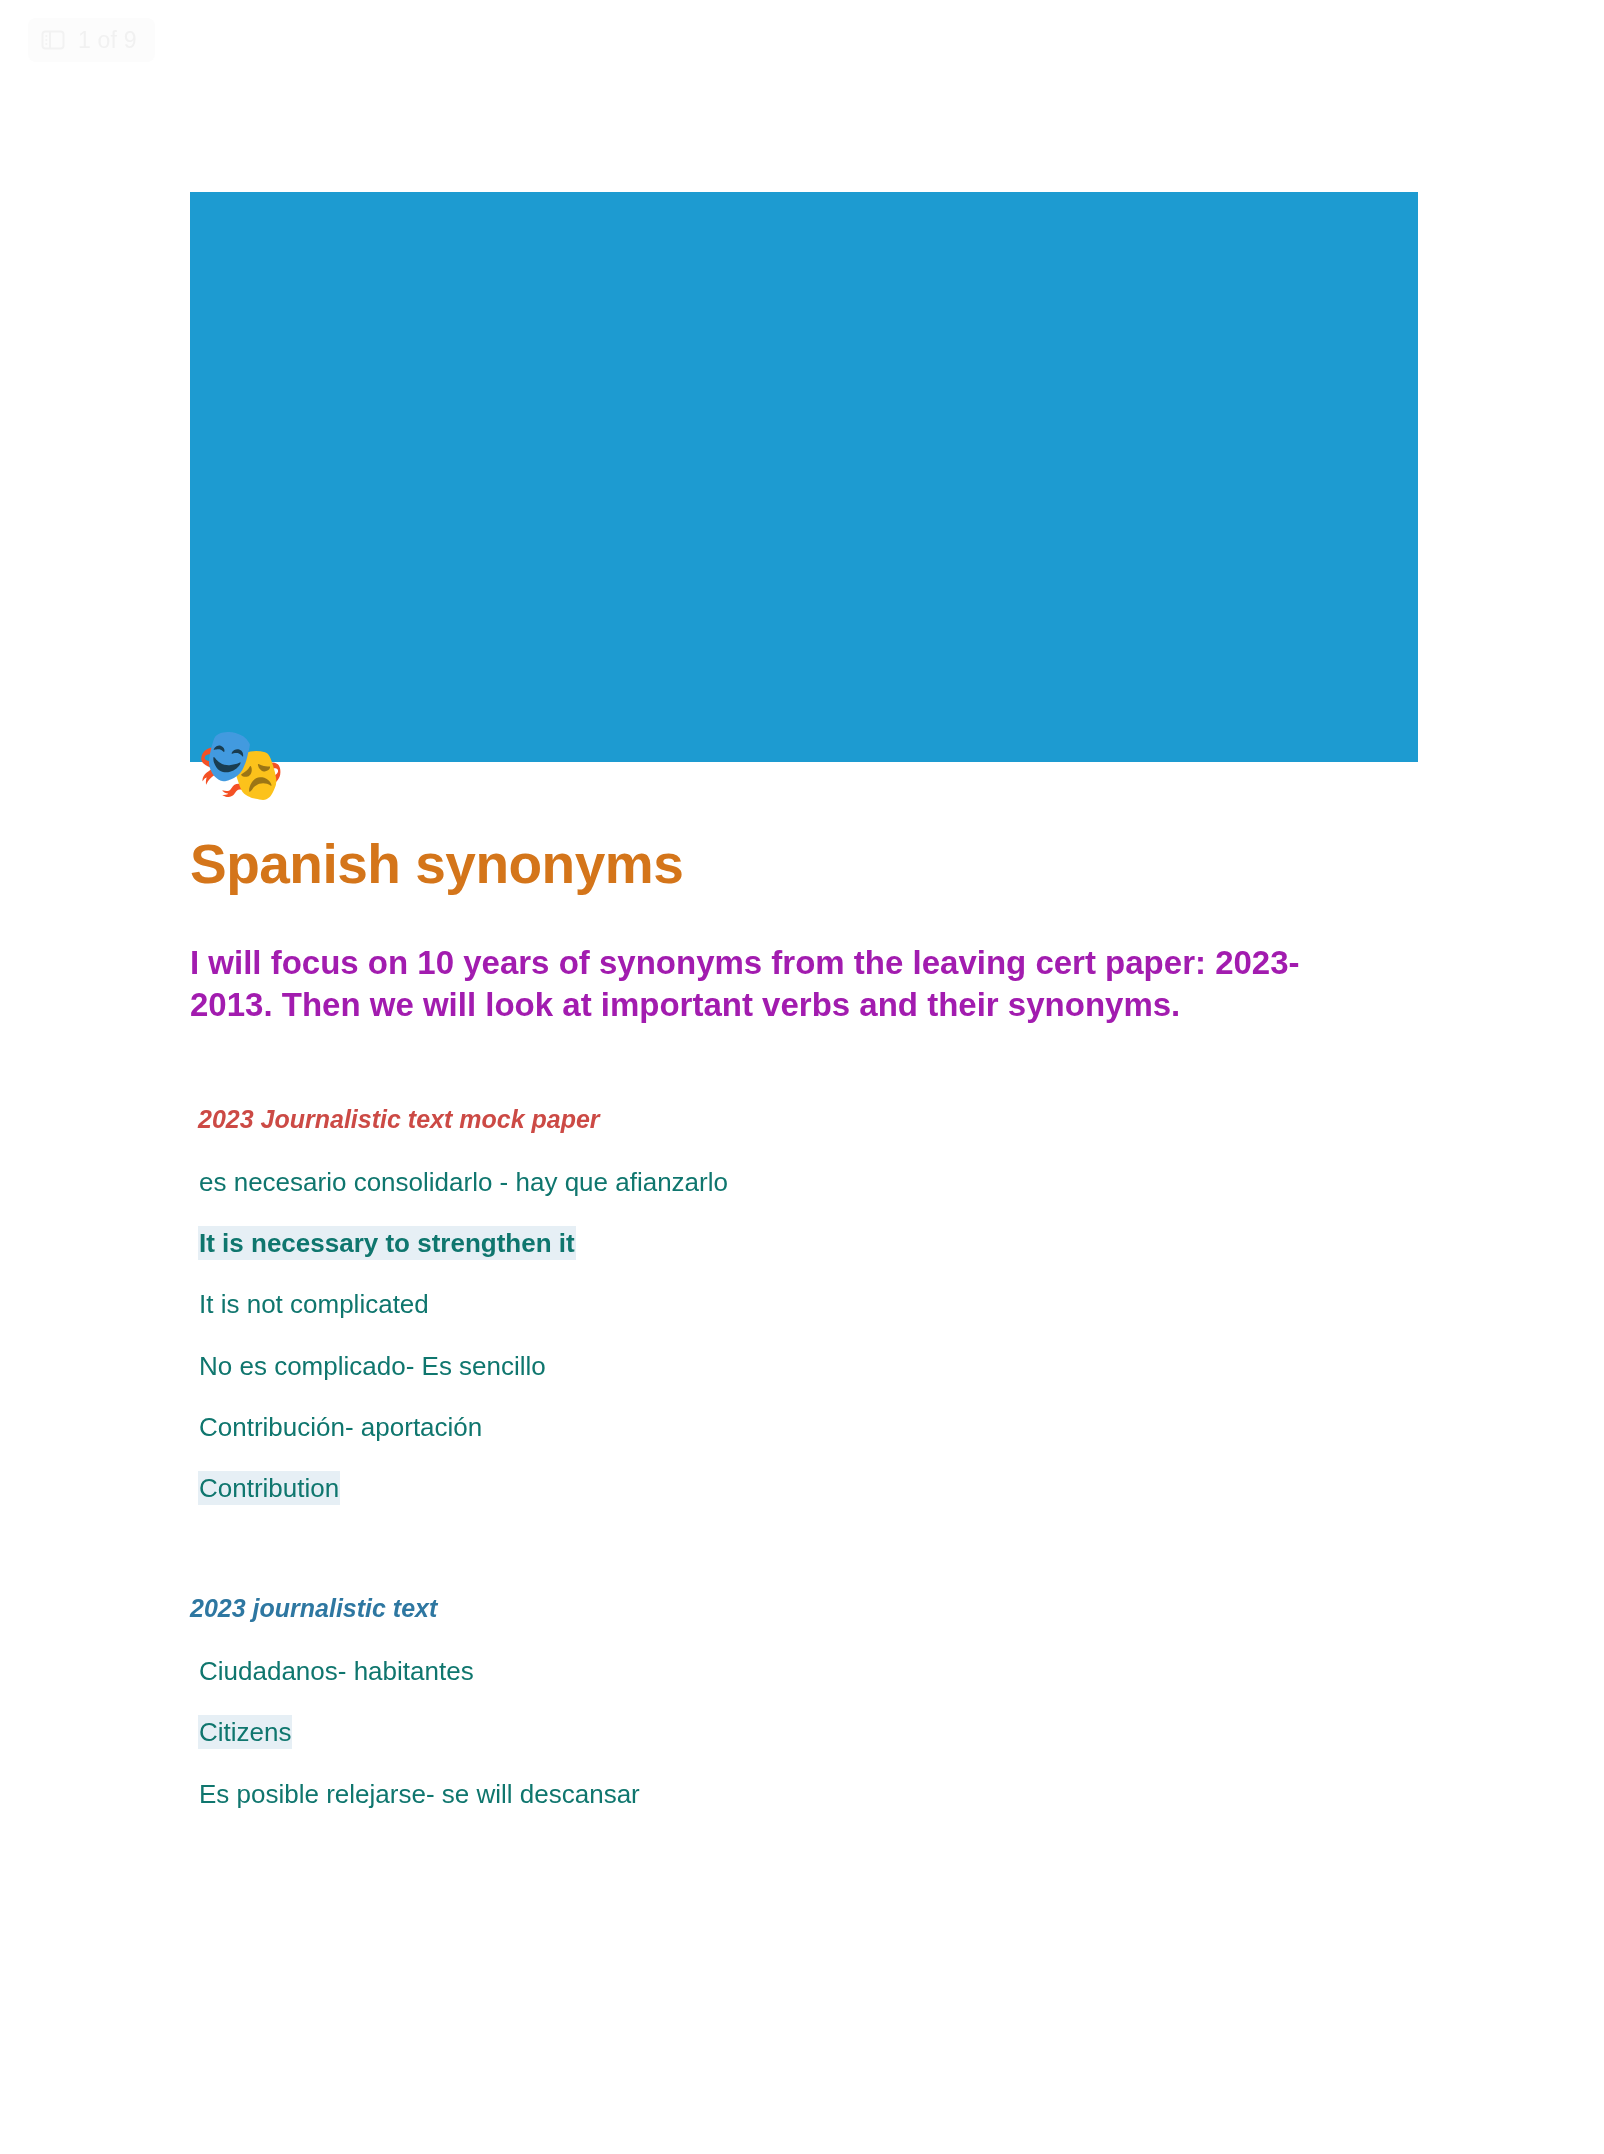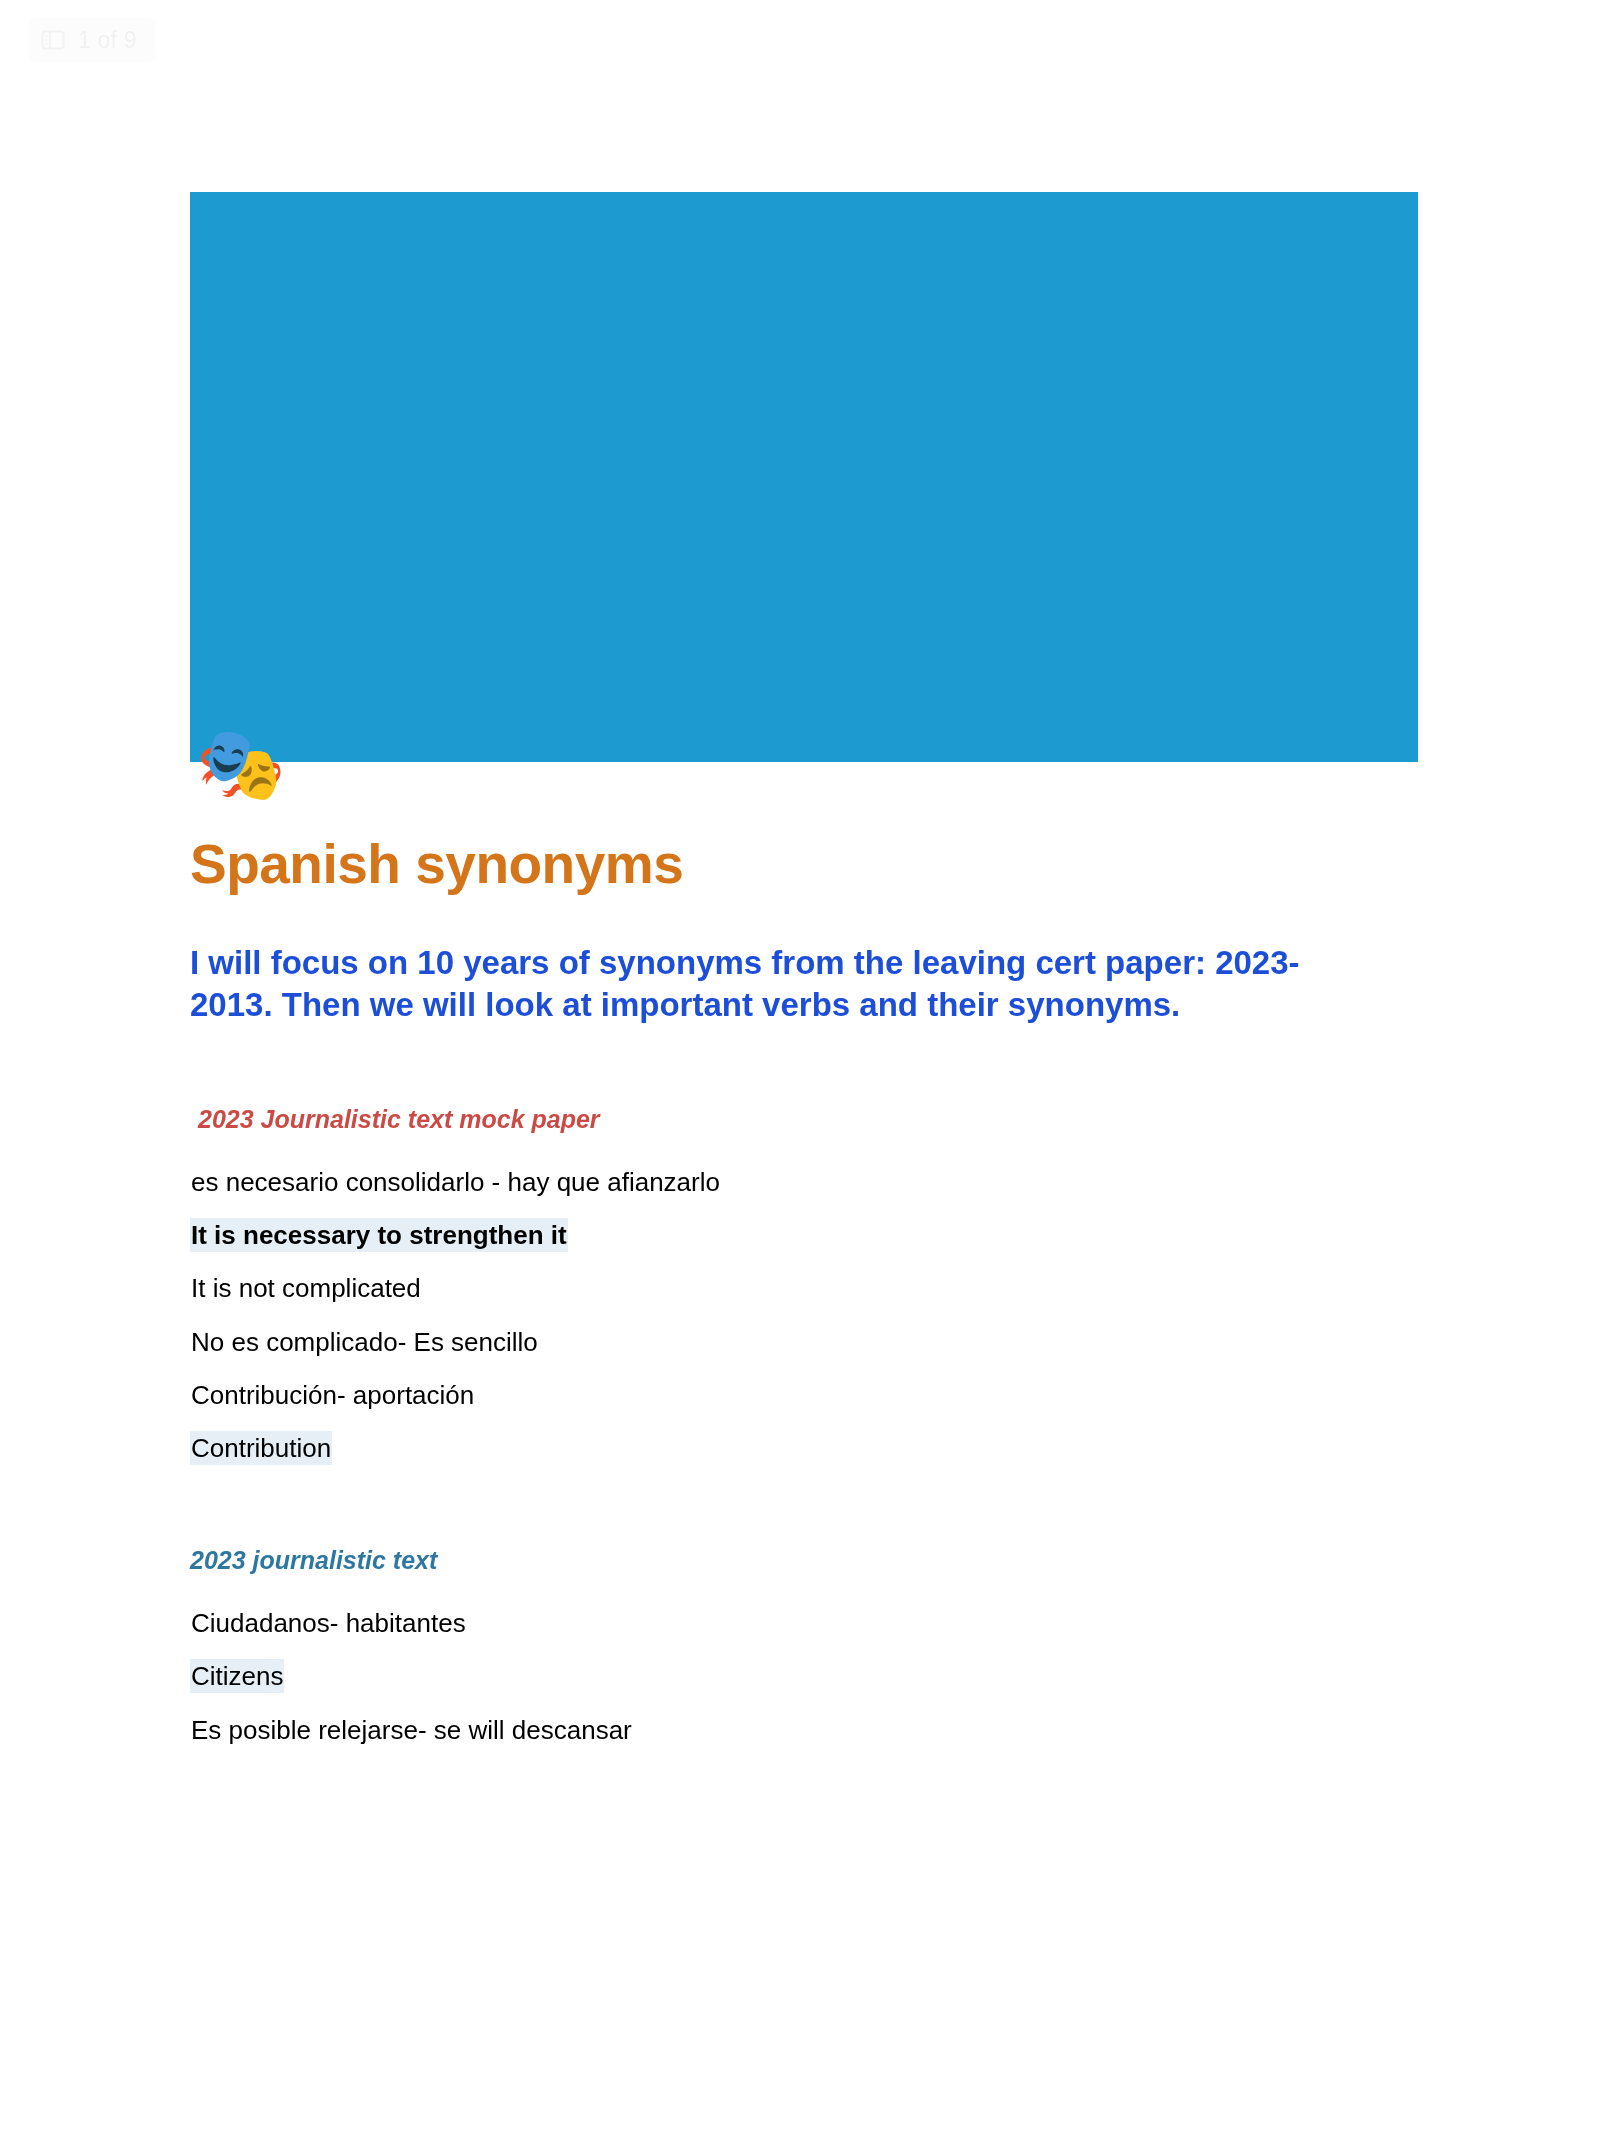--- a/index.html
+++ b/index.html
@@ -107,25 +107,25 @@
     margin: 0 0 22px 0;
     font-size: 25px;
     line-height: 1.2;
     font-weight: bold;
     font-style: italic;
   }
   .section-heading.tone-red   { color: #cc4a45; }
   .section-heading.tone-blue  { color: #2e77a1; }
 
   .line {
-    margin: 0;
+    margin: 8px;
     padding: 11px 0;
     font-size: 26px;
     line-height: 1.2;
-    color: #000000;
+    color: #0f766e;
   }
   .line .txt {
     display: inline;
     padding: 2px 1px;
   }
   .line.is-bold .txt { font-weight: bold; }
   .line.is-highlight .txt { background: #e6eff5; }
 </style>
 </head>
 <body>
@@ -145,21 +145,21 @@
 
 <div class="doc">
 
   <div class="hero">
     <div class="hero-band" style="background: rgb(29, 155, 209);"></div>
     <span class="hero-emoji">🎭</span>
   </div>
 
   <h1 class="doc-title" style="color: rgb(212, 117, 26);">Spanish synonyms</h1>
 
-  <p class="doc-subtitle" style="color: #1d4ed8;">I will focus on 10 years of synonyms from the leaving cert paper: 2023- 2013. Then we will look at important verbs and their synonyms.</p>
+  <p class="doc-subtitle" style="color: #a21caf;">I will focus on 10 years of synonyms from the leaving cert paper: 2023- 2013. Then we will look at important verbs and their synonyms.</p>
 
   <div id="sections-root">
       <div class="section">
         <h2 class="section-heading tone-red" style="color: rgb(204, 74, 69); margin-left: 8px;">2023 Journalistic text mock paper</h2>
         <p class="line"><span class="txt">es necesario consolidarlo - hay que afianzarlo</span></p>
         <p class="line is-bold is-highlight"><span class="txt">It is necessary to strengthen it</span></p>
         <p class="line"><span class="txt">It is not complicated</span></p>
         <p class="line"><span class="txt">No es complicado- Es sencillo</span></p>
         <p class="line"><span class="txt">Contribución- aportación</span></p>
         <p class="line is-highlight"><span class="txt">Contribution</span></p>

